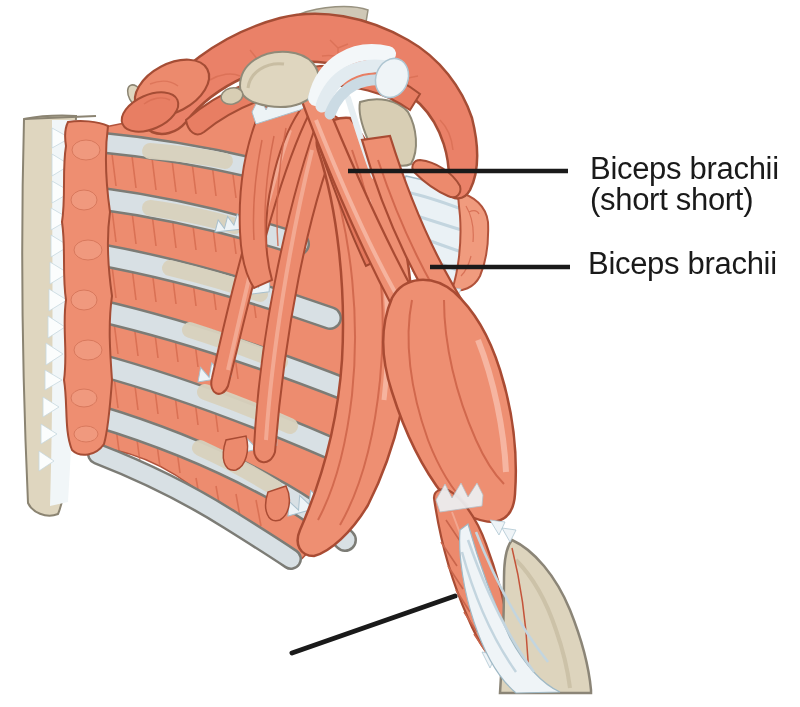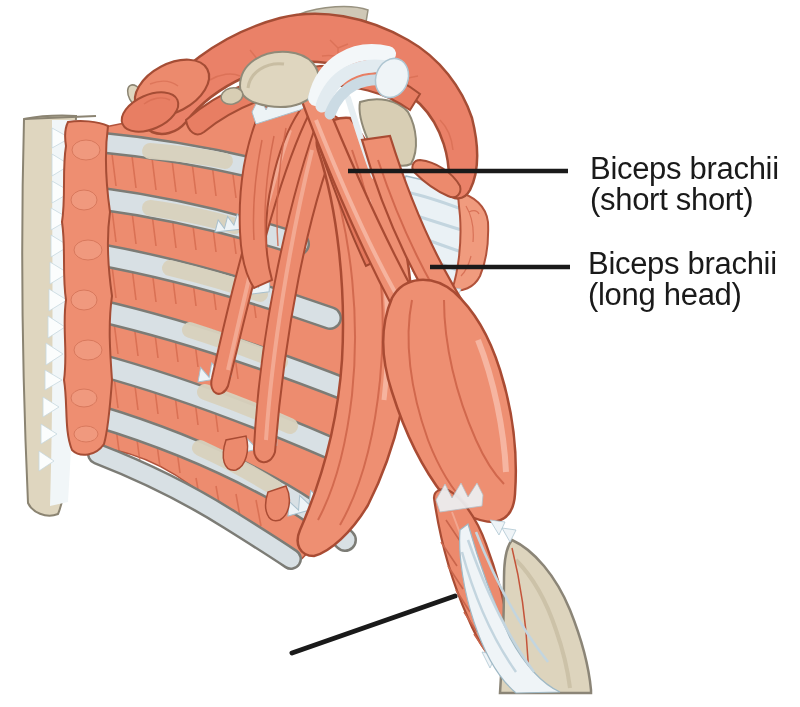--- a/index.html
+++ b/index.html
@@ -226,15 +226,14 @@
     <line x1="292" y1="653" x2="455" y2="596" stroke-width="5" stroke-linecap="round"></line>
   </g>
 </svg>
 
   <div class="anno-label" style="left:590px;top:153px;">
     <span>Biceps brachii</span>
     <span>(short short)</span>
   </div>
   <div class="anno-label" style="left:588px;top:248px;">
     <span>Biceps brachii</span>
-    <span>(long head)</span>
   </div>
 </div>
 
 </body></html>

